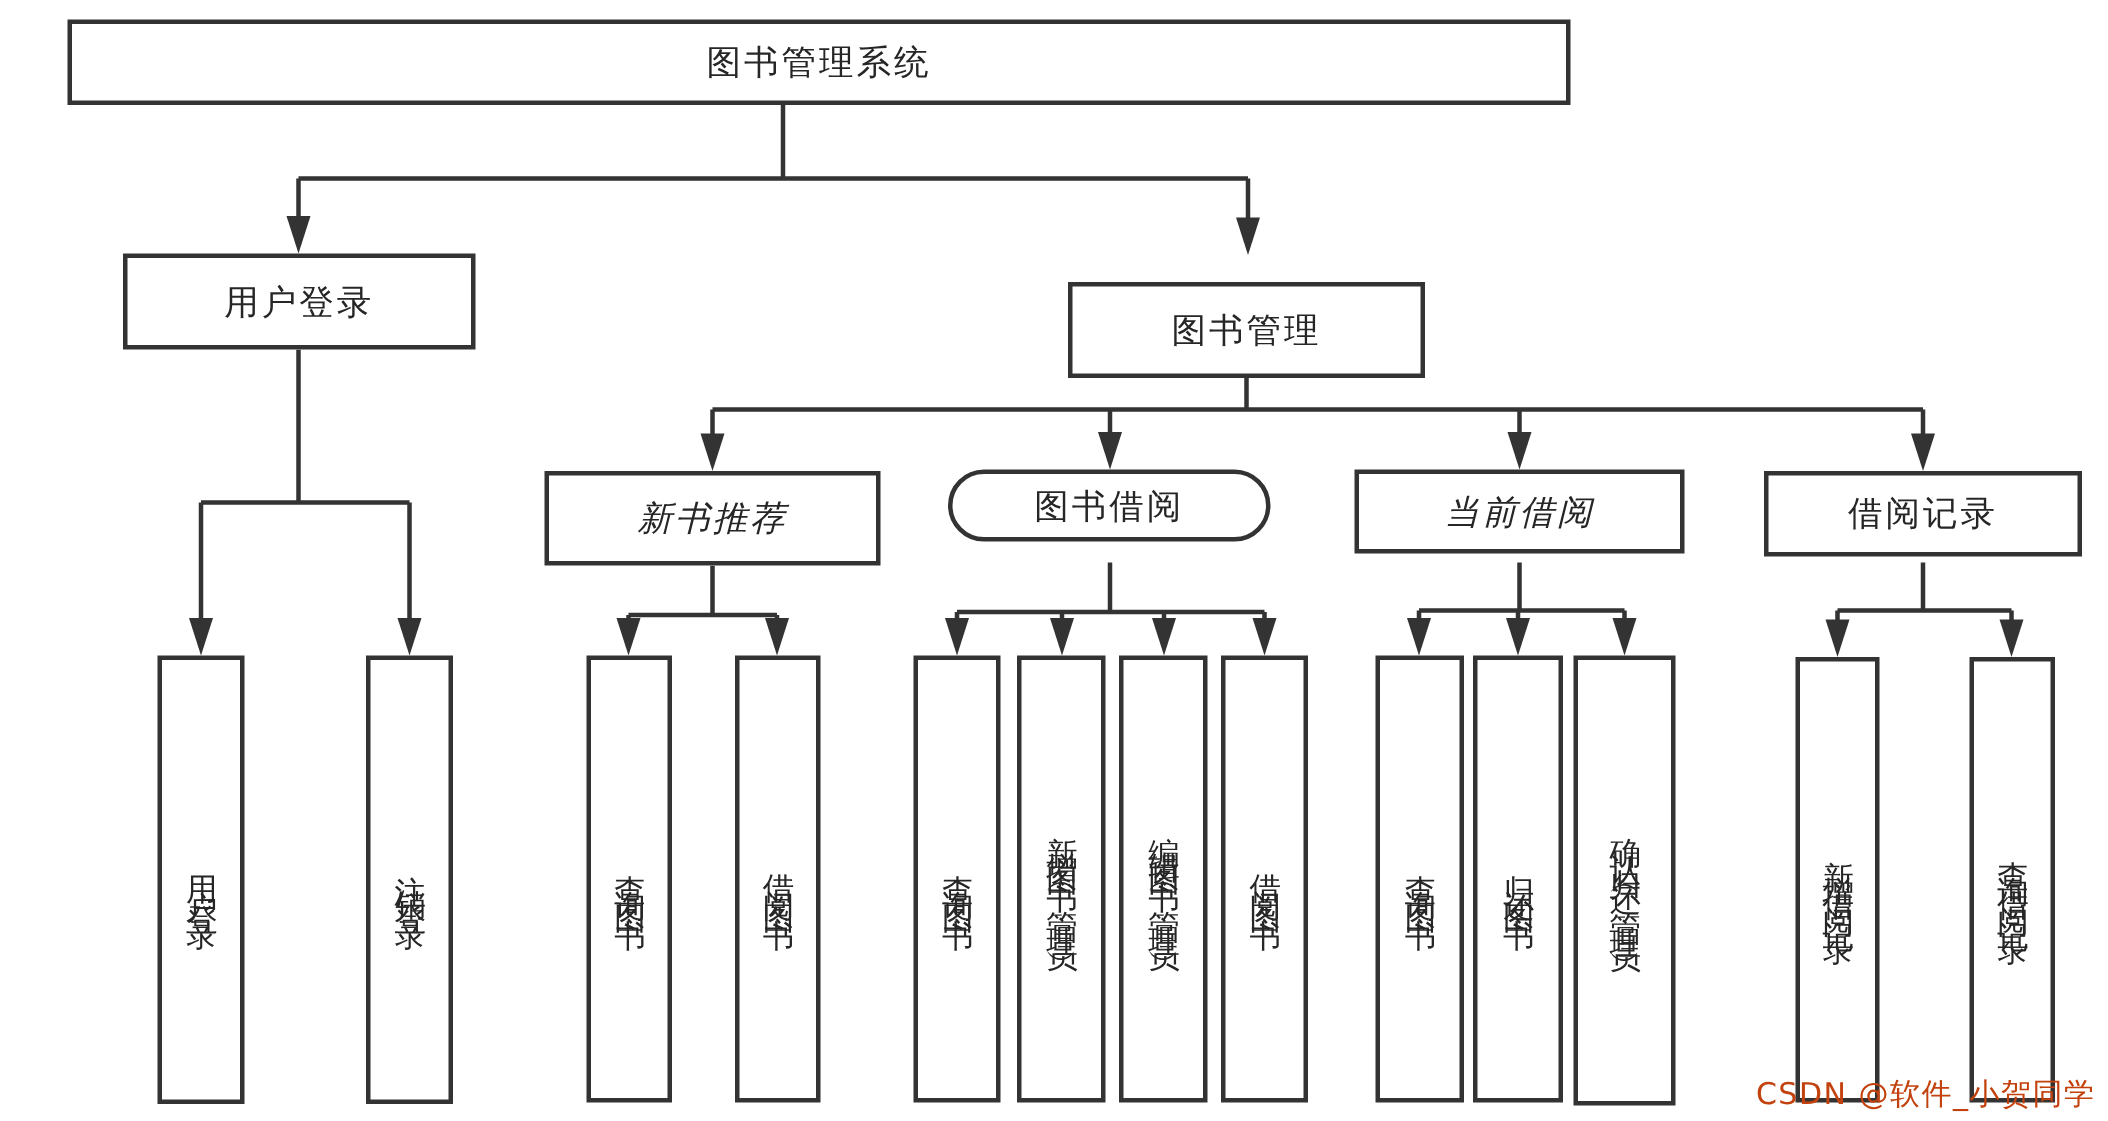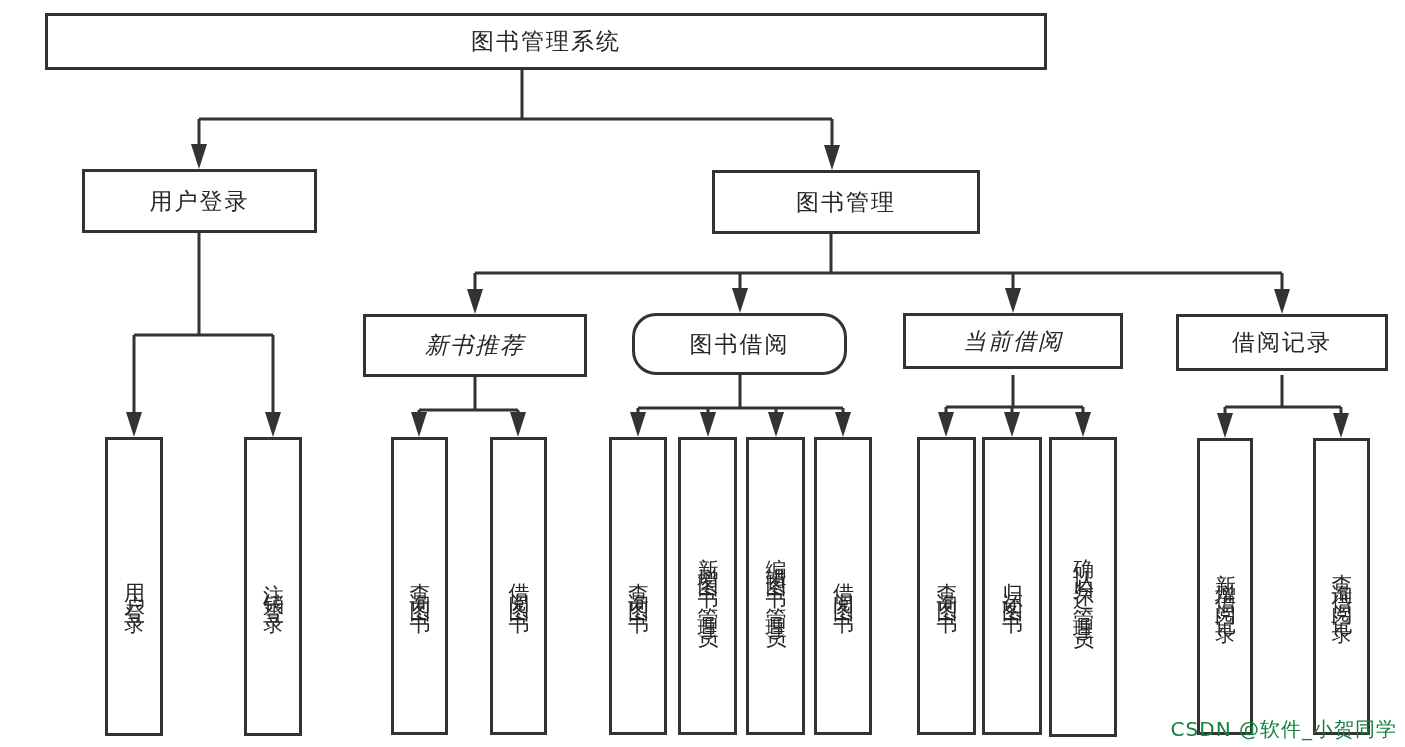--- a/index.html
+++ b/index.html
@@ -35,21 +35,21 @@
     text-orientation: mixed;
     letter-spacing: 10px;
     line-height: 1;
   }
   .watermark {
     position: absolute;
     right: 8px;
     bottom: 4px;
     font-size: 20px;
     letter-spacing: 1px;
-    color: #15803d;
+    color: #c2410c;
     z-index: 5;
     white-space: nowrap;
   }
 </style>
 </head>
 <body>
 
 <div class="canvas">
 
   <svg class="connectors" viewBox="0 0 1405 747">
@@ -83,28 +83,28 @@
     </g>
   </svg>
 
   <div class="box h-box" style="left:21px; top:13px; width:1002px; height:57px;margin-left:24px;">
     <span>图书管理系统</span>
   </div>
 
   <div class="box h-box" style="left:82px; top:169px; width:235px; height:64px;">
     <span>用户登录</span>
   </div>
-  <div class="box h-box" style="left:712px; top:170px; width:268px; height:64px;">
+  <div class="box h-box" style="left:712px; top:188px; width:238px; height:64px;">
     <span>图书管理</span>
   </div>
 
   <div class="box h-box" style="left:363px; top:314px; width:224px; height:63px;font-style:italic;">
     <span>新书推荐</span>
   </div>
-  <div class="box h-box" style="left:632px; top:313px; width:215px; height:62px;border-radius:24px;">
+  <div class="box h-box" style="left:632px; top:313px; width:215px; height:48px;border-radius:24px;">
     <span>图书借阅</span>
   </div>
   <div class="box h-box" style="left:903px; top:313px; width:220px; height:56px;font-style:italic;">
     <span>当前借阅</span>
   </div>
   <div class="box h-box" style="left:1176px; top:314px; width:212px; height:57px;">
     <span>借阅记录</span>
   </div>
 
   <div class="box v-box" style="left:105px; top:437px; width:58px; height:299px;">

